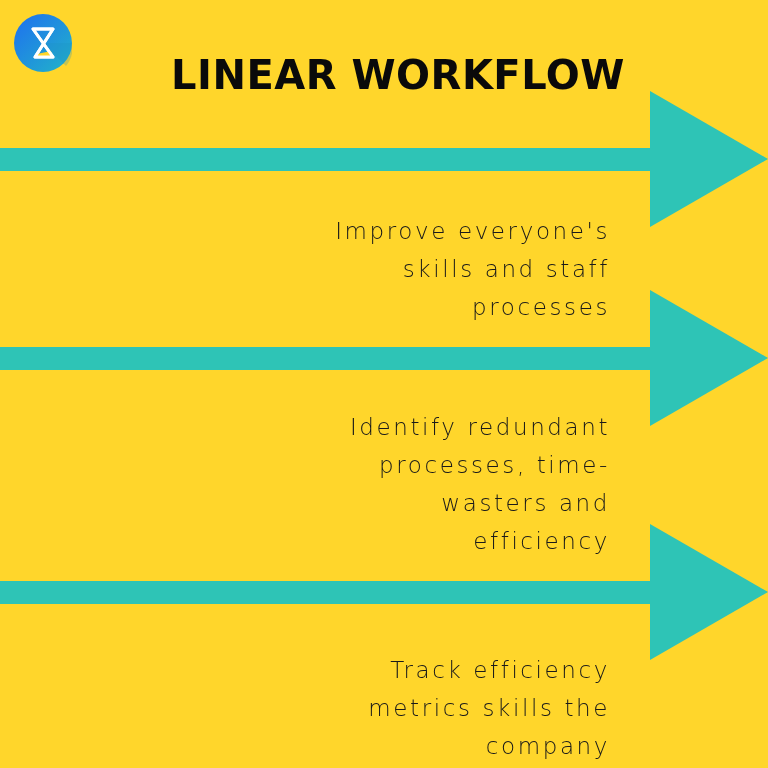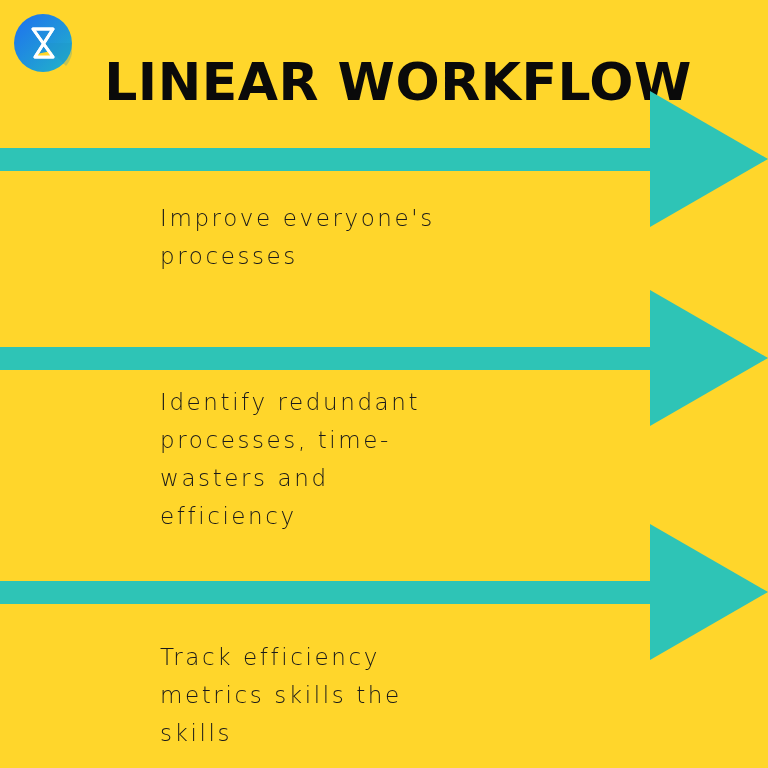--- a/index.html
+++ b/index.html
@@ -1,22 +1,22 @@
 <!DOCTYPE html>
 <html><head>
 <meta charset="utf-8">
 <style>
   html, body { margin:0; padding:0; }
   body { width:768px; height:768px; overflow:hidden; background:#FFD62B; position:relative; font-family:"DejaVu Sans", sans-serif; }
   .canvas { position:absolute; left:0; top:0; width:768px; height:768px; background:#FFD62B; }
   .logo { position:absolute; left:14px; top:14px; width:58px; height:58px; }
-  .title { position:absolute; left:0; right:0; top:52px; text-align:center; font-family:"DejaVu Sans", sans-serif; font-weight:bold; font-size:52px; letter-spacing:0.5px; color:#0a0a0a; padding-left:0px; }
+  .title { position:absolute; left:0; right:0; top:52px; text-align:center; font-family:"DejaVu Sans", sans-serif; font-weight:bold; font-size:40px; letter-spacing:0.5px; color:#0a0a0a; padding-left:0px; }
   .title span { display:inline-block; transform:translateX(14px); }
   .arrow { position:absolute; left:0; width:768px; height:137px; }
-  .step { position:absolute; left:160px; width:450px; text-align:left; font-family:"DejaVu Sans", sans-serif; font-size:23px; font-weight:300; letter-spacing:2.6px; line-height:38px; color:#1a1a1a; }
+  .step { position:absolute; left:160px; width:450px; text-align:right; font-family:"DejaVu Sans", sans-serif; font-size:23px; font-weight:300; letter-spacing:2.6px; line-height:38px; color:#1a1a1a;margin-top:13px; }
   .step div { white-space:nowrap; }
 </style>
 </head>
 <body>
 
 <div class="canvas">
 
   <svg class="logo" viewBox="0 0 58 58">
     <defs>
       <linearGradient id="lg" x1="0" y1="0" x2="1" y2="1">
@@ -33,39 +33,40 @@
 
   <div class="title"><span>LINEAR WORKFLOW</span></div>
 
   <svg class="arrow" style="top:91px" viewBox="0 0 768 137">
     <rect x="0" y="57" width="652" height="23" fill="#2EC4B6"></rect>
     <polygon points="650,0 768,68 650,136" fill="#2EC4B6"></polygon>
   </svg>
 
   <div class="step" style="top:199px">
     <div>Improve everyone's</div>
+    <div>skills and staff</div>
     <div>processes</div>
   </div>
 
   <svg class="arrow" style="top:290px" viewBox="0 0 768 137">
     <rect x="0" y="57" width="652" height="23" fill="#2EC4B6"></rect>
     <polygon points="650,0 768,68 650,136" fill="#2EC4B6"></polygon>
   </svg>
 
-  <div class="step" style="top:383px">
+  <div class="step" style="top:395px">
     <div>Identify redundant</div>
     <div>processes, time-</div>
     <div>wasters and</div>
     <div>efficiency</div>
   </div>
 
   <svg class="arrow" style="top:524px" viewBox="0 0 768 137">
     <rect x="0" y="57" width="652" height="23" fill="#2EC4B6"></rect>
     <polygon points="650,0 768,68 650,136" fill="#2EC4B6"></polygon>
   </svg>
 
   <div class="step" style="top:638px">
     <div>Track efficiency</div>
     <div>metrics skills the</div>
-    <div>skills</div>
+    <div>company</div>
   </div>
 
 </div>
 
 </body></html>

